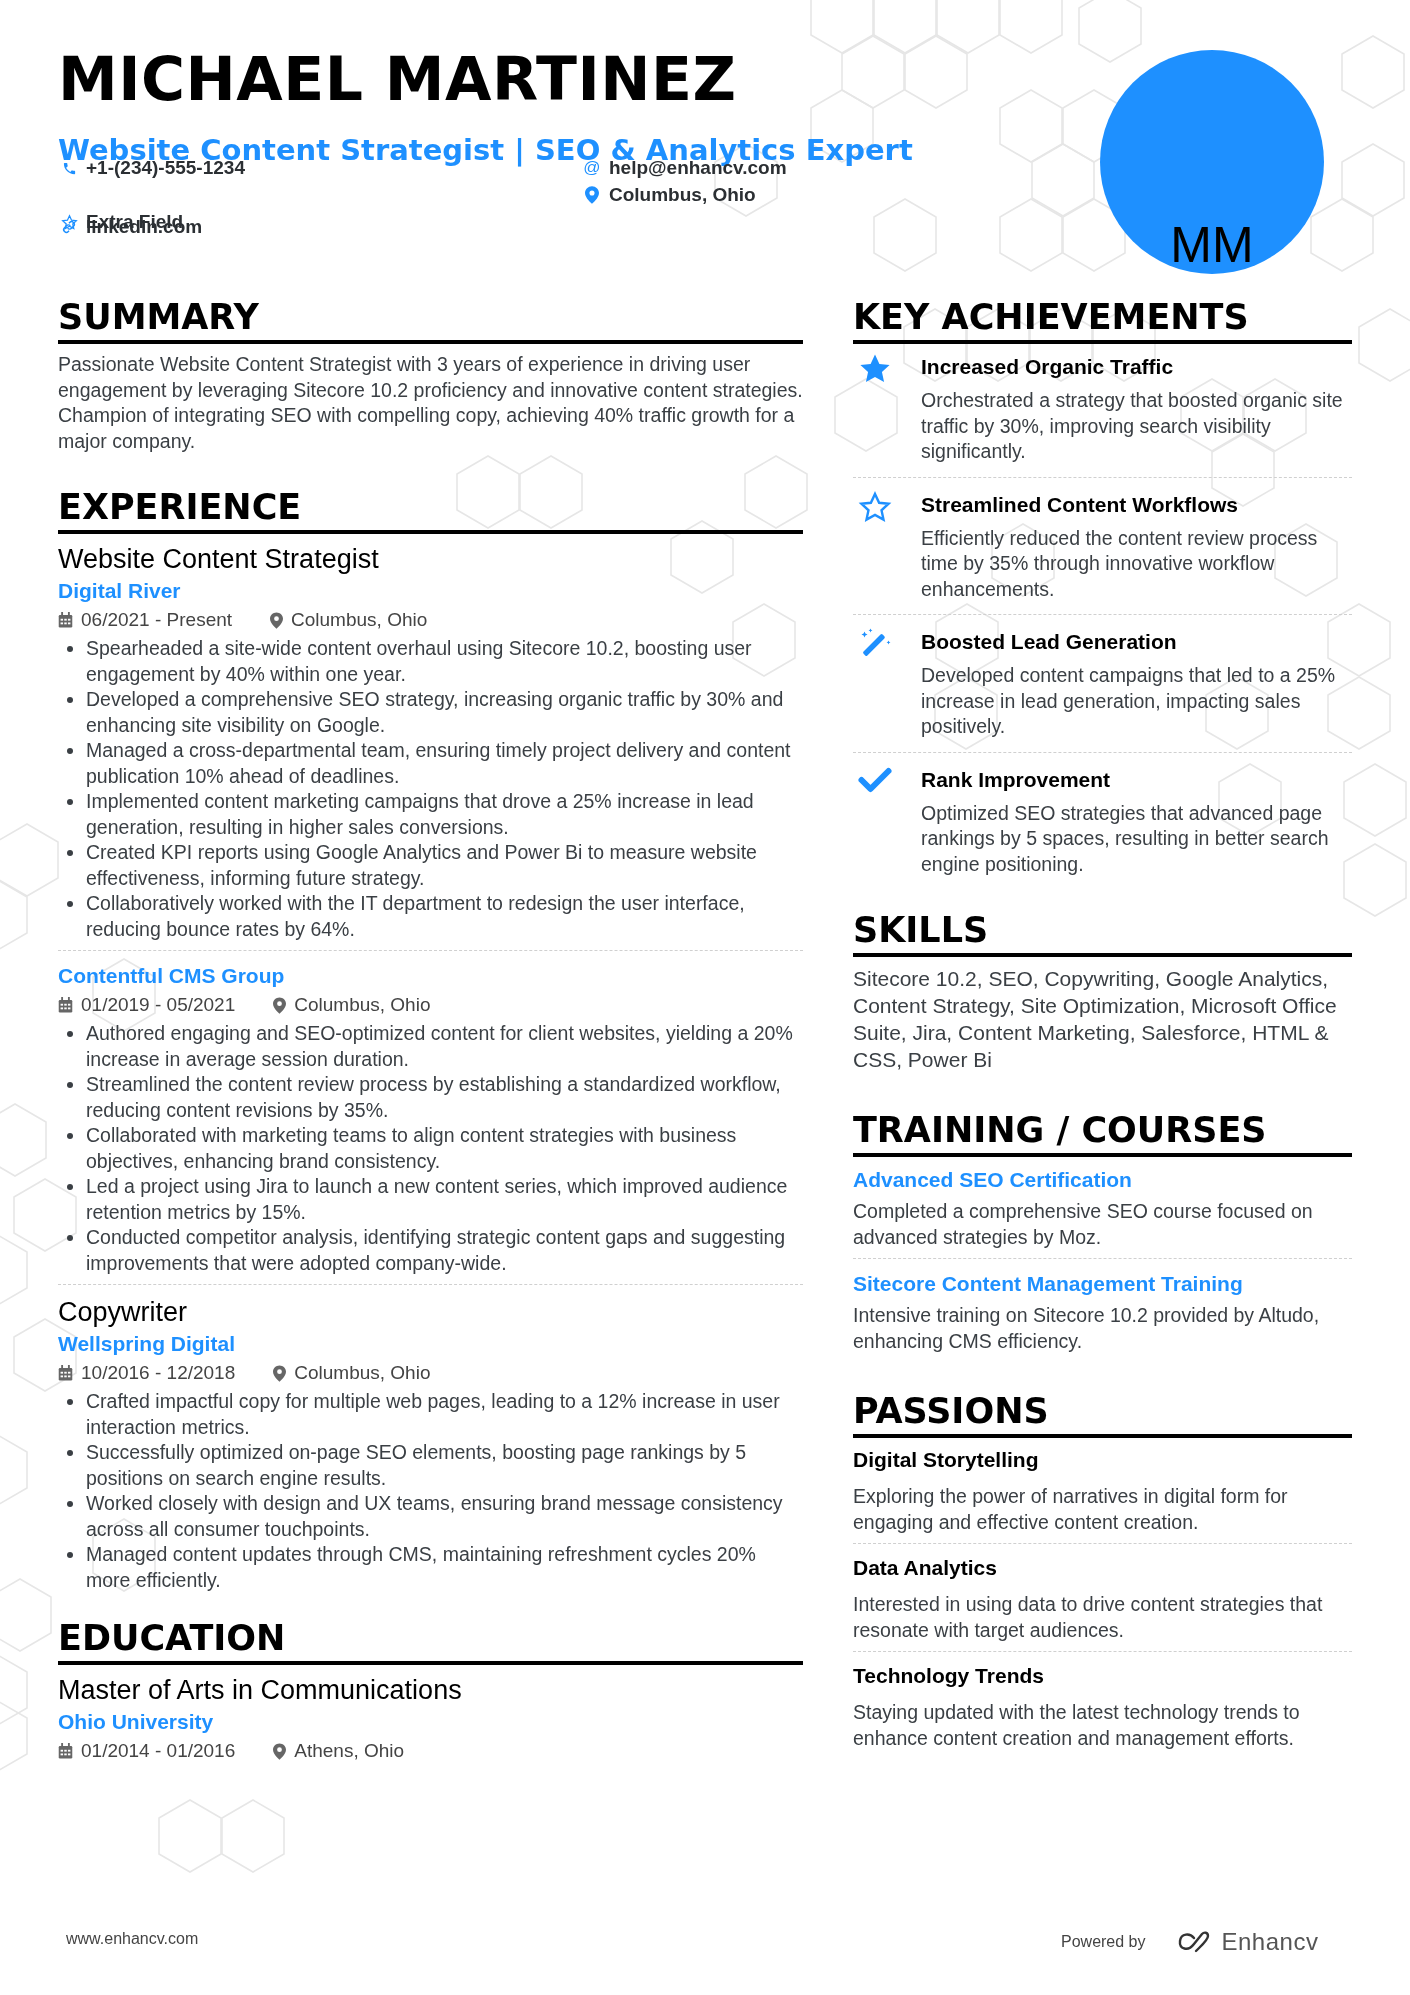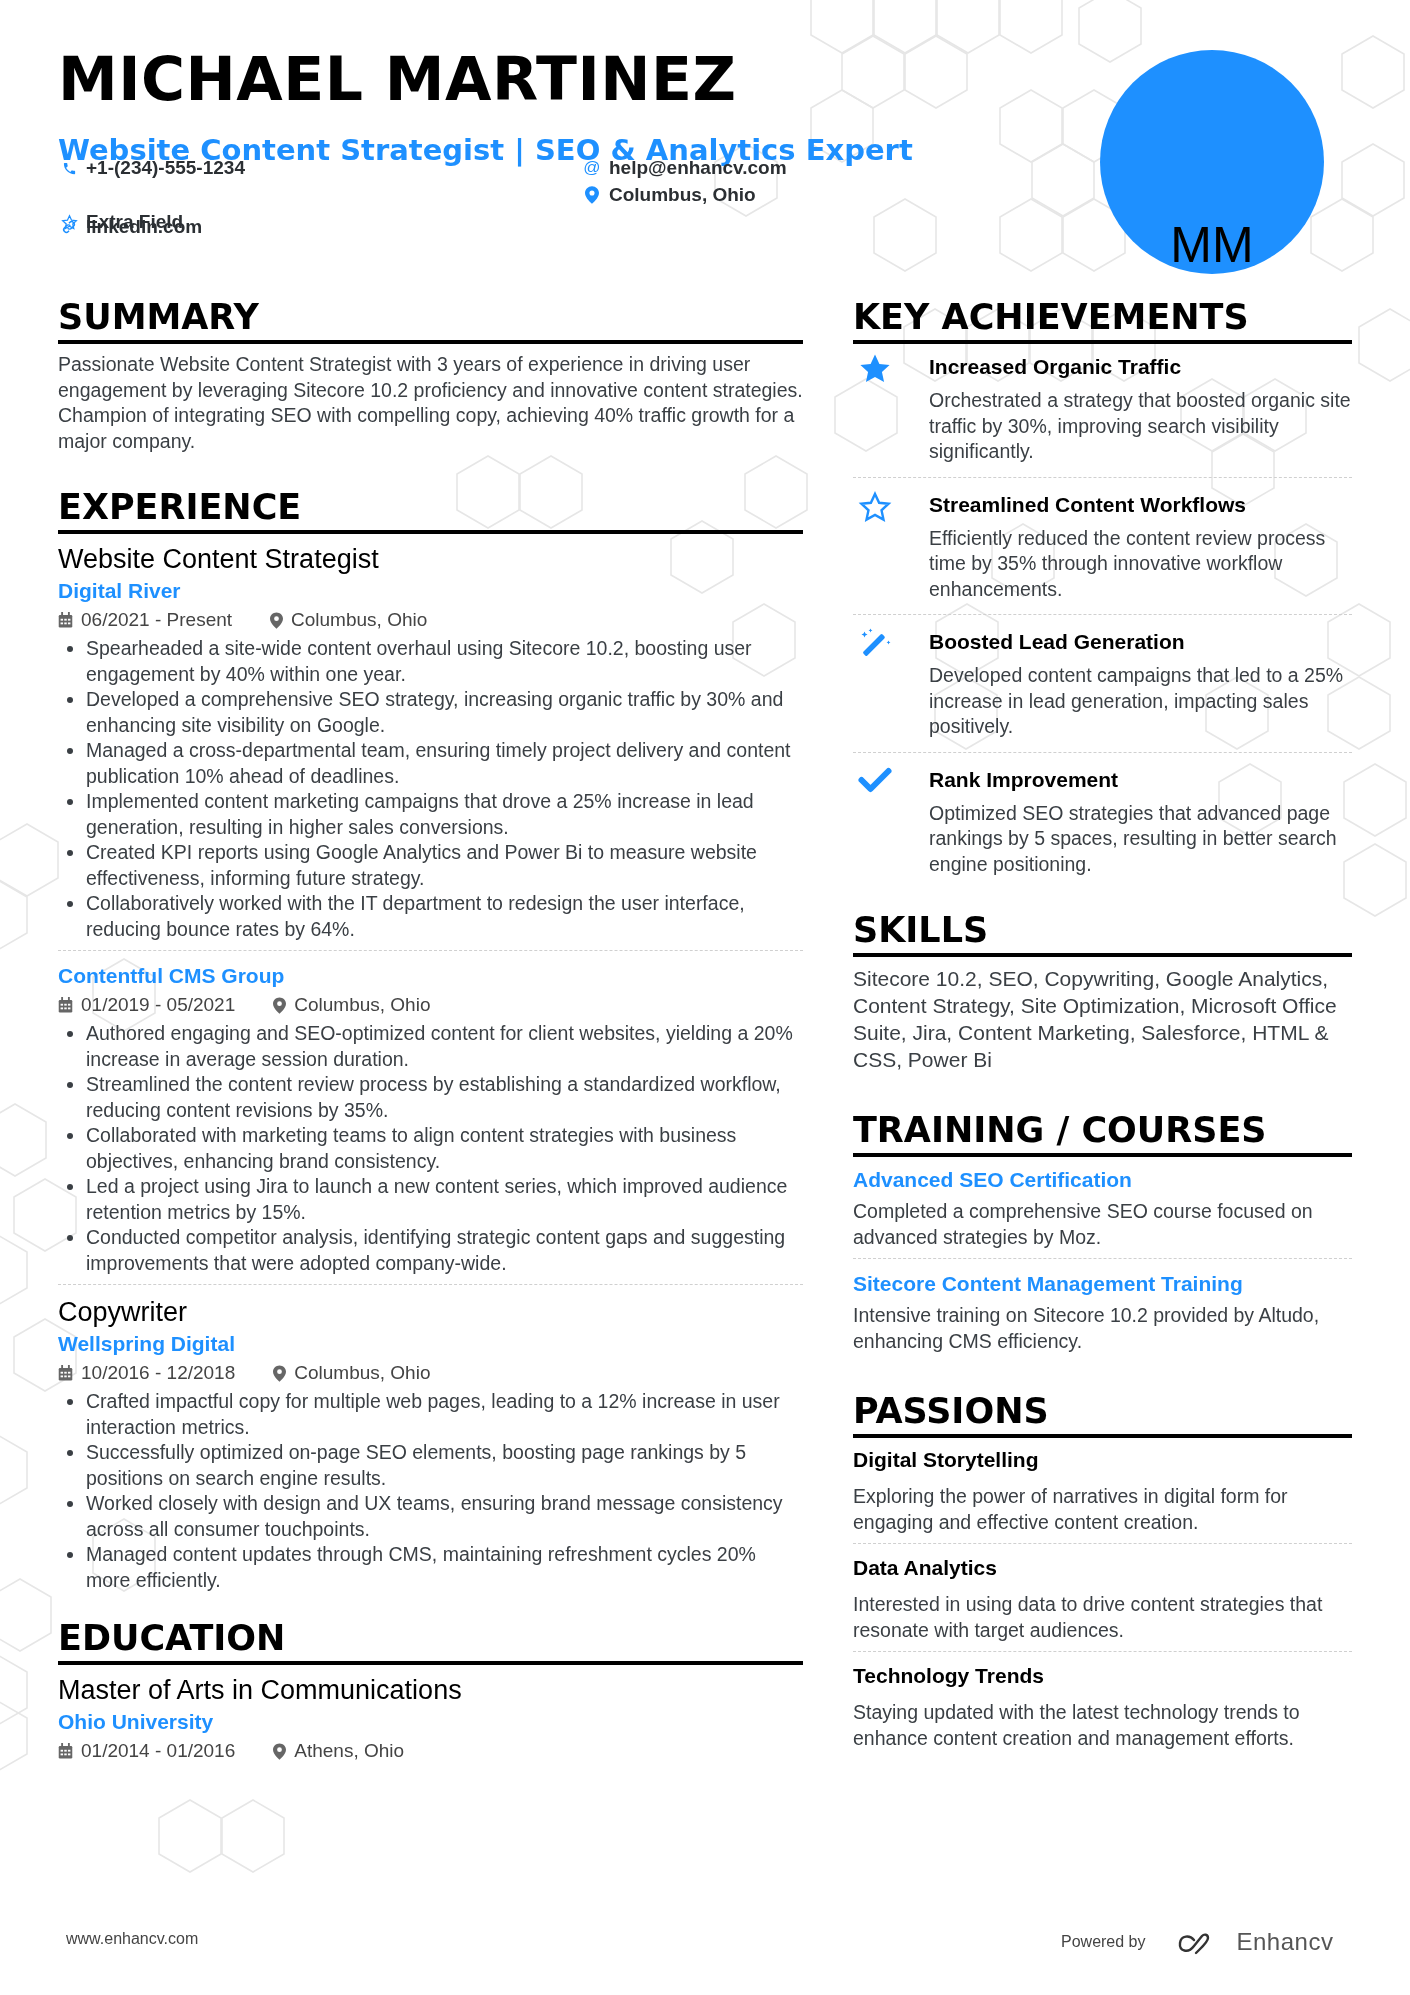--- a/index.html
+++ b/index.html
@@ -18,32 +18,32 @@
   .sec-rule{height:4px;background:#000;margin-top:2px;margin-bottom:8px;}
   .summary{font-size:19.5px;line-height:25.5px;color:#3a3f44;margin:0 0 26px 0;}
   .job-title{font-size:27px;color:#000;line-height:34px;margin-top:2px;}
   .company{font-size:21px;font-weight:bold;color:#1e90ff;line-height:30px;}
   .meta{font-size:19px;color:#444;line-height:28px;display:flex;align-items:center;gap:8px;}
   .meta .ic{color:#666;display:inline-flex;}
   .meta .gap{width:22px;}
   ul.bullets{margin:2px 0 0 0;padding:0 0 0 28px;font-size:19.5px;line-height:25.5px;color:#3a3f44;}
   ul.bullets li{margin:0;}
   .dash{border-top:1.5px dashed #d0d0d0;margin:8px 0 10px 0;}
-  .ach{display:flex;gap:12px;padding:8px 0 6px 0;}
+  .ach{display:flex;gap:4px;padding:8px 0 6px 0;}
   .ach .icon{width:60px;flex:none;display:flex;justify-content:flex-start;padding-left:4px;}
   .ach .t{font-size:21px;font-weight:bold;color:#000;line-height:30px;}
   .ach .d{font-size:19.5px;color:#3a3f44;line-height:25.5px;margin-top:6px;}
   .skills{font-size:21px;line-height:27px;color:#3a3f44;margin:6px 0 30px 0;}
   .course-t{font-size:21px;font-weight:bold;color:#1e90ff;line-height:30px;}
   .course-d{font-size:19.5px;line-height:25.5px;color:#3a3f44;margin-top:4px;}
   .pass-t{font-size:21px;font-weight:bold;color:#000;line-height:28px;}
   .pass-d{font-size:19.5px;line-height:25.5px;color:#3a3f44;margin-top:10px;}
   .footer-l{left:66px;top:1930px;font-size:16px;color:#444;}
   .footer-r{left:1061px;top:1928px;font-size:16px;color:#444;display:flex;align-items:center;gap:30px;}
-  .brand{display:flex;align-items:flex-end;gap:15px;font-size:24px;color:#555;letter-spacing:0.5px;}
+  .brand{display:flex;align-items:center;gap:0;font-size:24px;color:#555;letter-spacing:0.5px;}
 </style>
 </head>
 <body>
 
 <svg class="bg" viewBox="0 0 1410 1995" xmlns="http://www.w3.org/2000/svg">
   <defs>
     <path id="hx" d="M0,-36 L31,-18 L31,18 L0,36 L-31,18 L-31,-18 Z" fill="none" stroke="#e6e6e6" stroke-width="1.6"></path>
   </defs>
   <g>
     <use href="#hx" x="842" y="17"></use>

